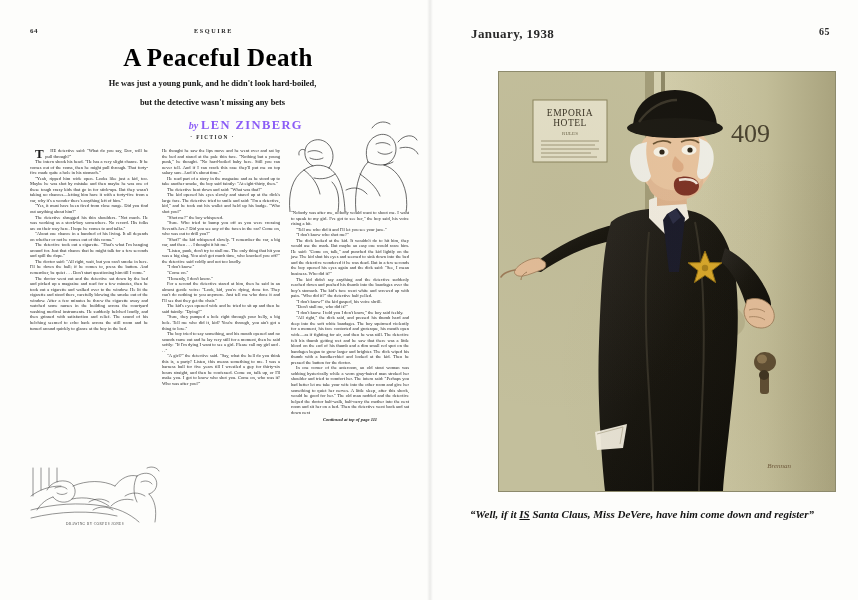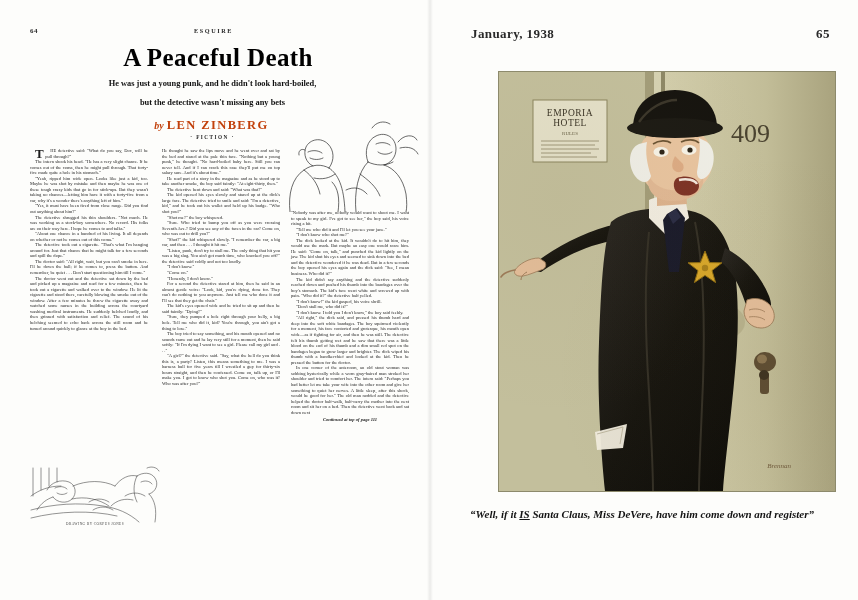--- a/index.html
+++ b/index.html
@@ -14,32 +14,32 @@
   
   .gutter{position:absolute;left:427px;top:0;width:6px;height:600px;
     background:linear-gradient(90deg,rgba(0,0,0,0.00),rgba(0,0,0,0.07),rgba(0,0,0,0.00));}
 
   
   .runhead{position:absolute;font-family:"Liberation Serif",serif;
     font-size:6.2px;letter-spacing:1.6px;font-weight:700;color:#2a2a2a;}
   #folio-left{left:30px;top:27px;letter-spacing:.5px;font-size:7px;}
   #masthead-left{left:0;top:27px;width:427px;text-align:center;}
   #issue-date{left:447px;top:26px;letter-spacing:.4px;font-size:13px;margin-left:24px;}
-  #folio-right{right:28px;top:26px;font-size:13px;letter-spacing:.5px;}
+  #folio-right{right:28px;top:26px;font-size:10px;letter-spacing:.5px;}
 
   
   #article-title{position:absolute;left:8px;top:44px;width:420px;text-align:center;
     font-family:"Liberation Serif",serif;font-weight:700;font-size:25px;
     letter-spacing:.4px;color:#000;}
   #deck{position:absolute;left:105px;top:74px;width:215px;text-align:center;
     font-family:"Liberation Serif",serif;font-weight:700;font-size:8.4px;
     line-height:19px;color:#111;}
-  #byline{position:absolute;left:104px;top:118px;width:215px;text-align:center;
+  #byline{position:absolute;left:88px;top:118px;width:215px;text-align:right;
     font-family:"Liberation Serif",serif;font-size:12.5px;font-weight:700;
-    letter-spacing:1.4px;color:#c2410c;}
+    letter-spacing:1.4px;color:#8b5cf6;}
   #byline .by{font-style:italic;font-weight:700;font-size:10px;letter-spacing:0;
     margin-right:3px;}
   #fiction-tag{position:absolute;left:105px;top:134px;width:215px;text-align:center;
     font-size:5.2px;letter-spacing:1.5px;font-weight:700;color:#222;}
 
   
   .col{position:absolute;top:148px;width:118px;
     font-family:"Liberation Serif",serif;font-size:4.55px;line-height:5.55px;
     text-align:justify;color:#1d1d1d;
     -webkit-hyphens:auto;hyphens:auto;}

